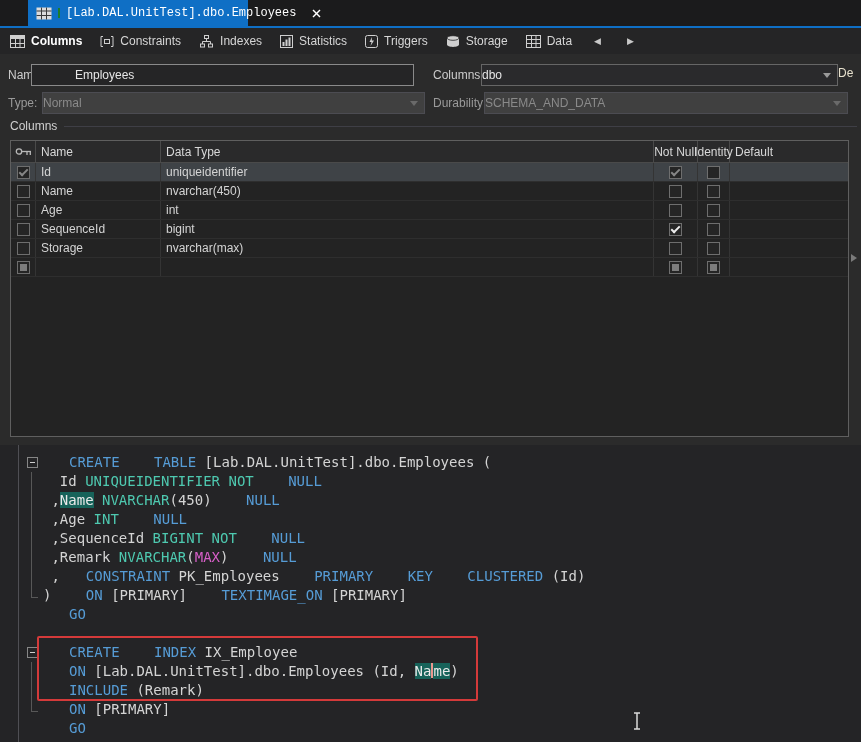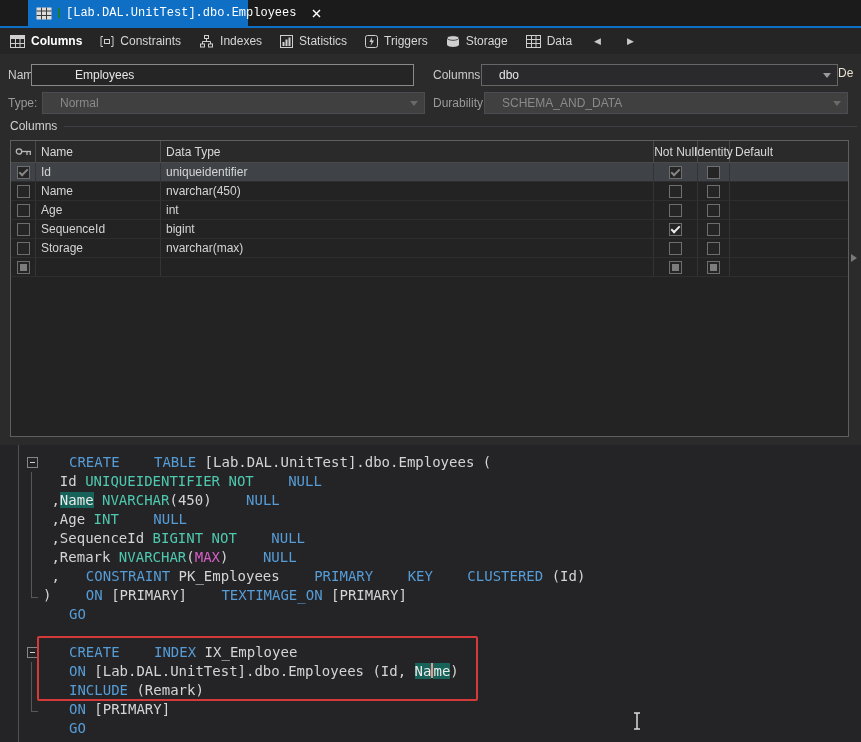--- a/index.html
+++ b/index.html
@@ -35,21 +35,21 @@
   .tb-nav { color:#c8c8c8; font-size:9px; background:none; border:none; padding:0 4px; }
   
   .flabel { position:absolute; color:#cccccc; line-height:22px; }
   .flabel.dim { color:#9a9a9a; }
   .tinput {
     position:absolute; height:22px; background:#252526; border:1px solid #8a8a8a;
     color:#e6e6e6; font-family:"Liberation Sans", sans-serif; font-size:12px; padding:0 5px;
   }
   .combo {
     position:absolute; height:22px; background:#2a2a2c; border:1px solid #666666;
-    color:#e6e6e6; display:flex; align-items:center; padding:0 17px;
+    color:#e6e6e6; display:flex; align-items:center; padding:0 0;
   }
   .combo.disabled { border-color:#4c4c52; color:#8a8a8a; background:#404040; }
   .combo .arrow {
     position:absolute; right:6px; top:8px; width:0; height:0;
     border-left:4px solid transparent; border-right:4px solid transparent; border-top:5px solid #9a9a9a;
   }
   .combo.disabled .arrow { border-top-color:#6a6a6a; }
   .desc-label { position:absolute; left:838px; top:66px; color:#e7e1cd; }
   
   .group-label { position:absolute; left:10px; top:119px; color:#cfcfcf; }

